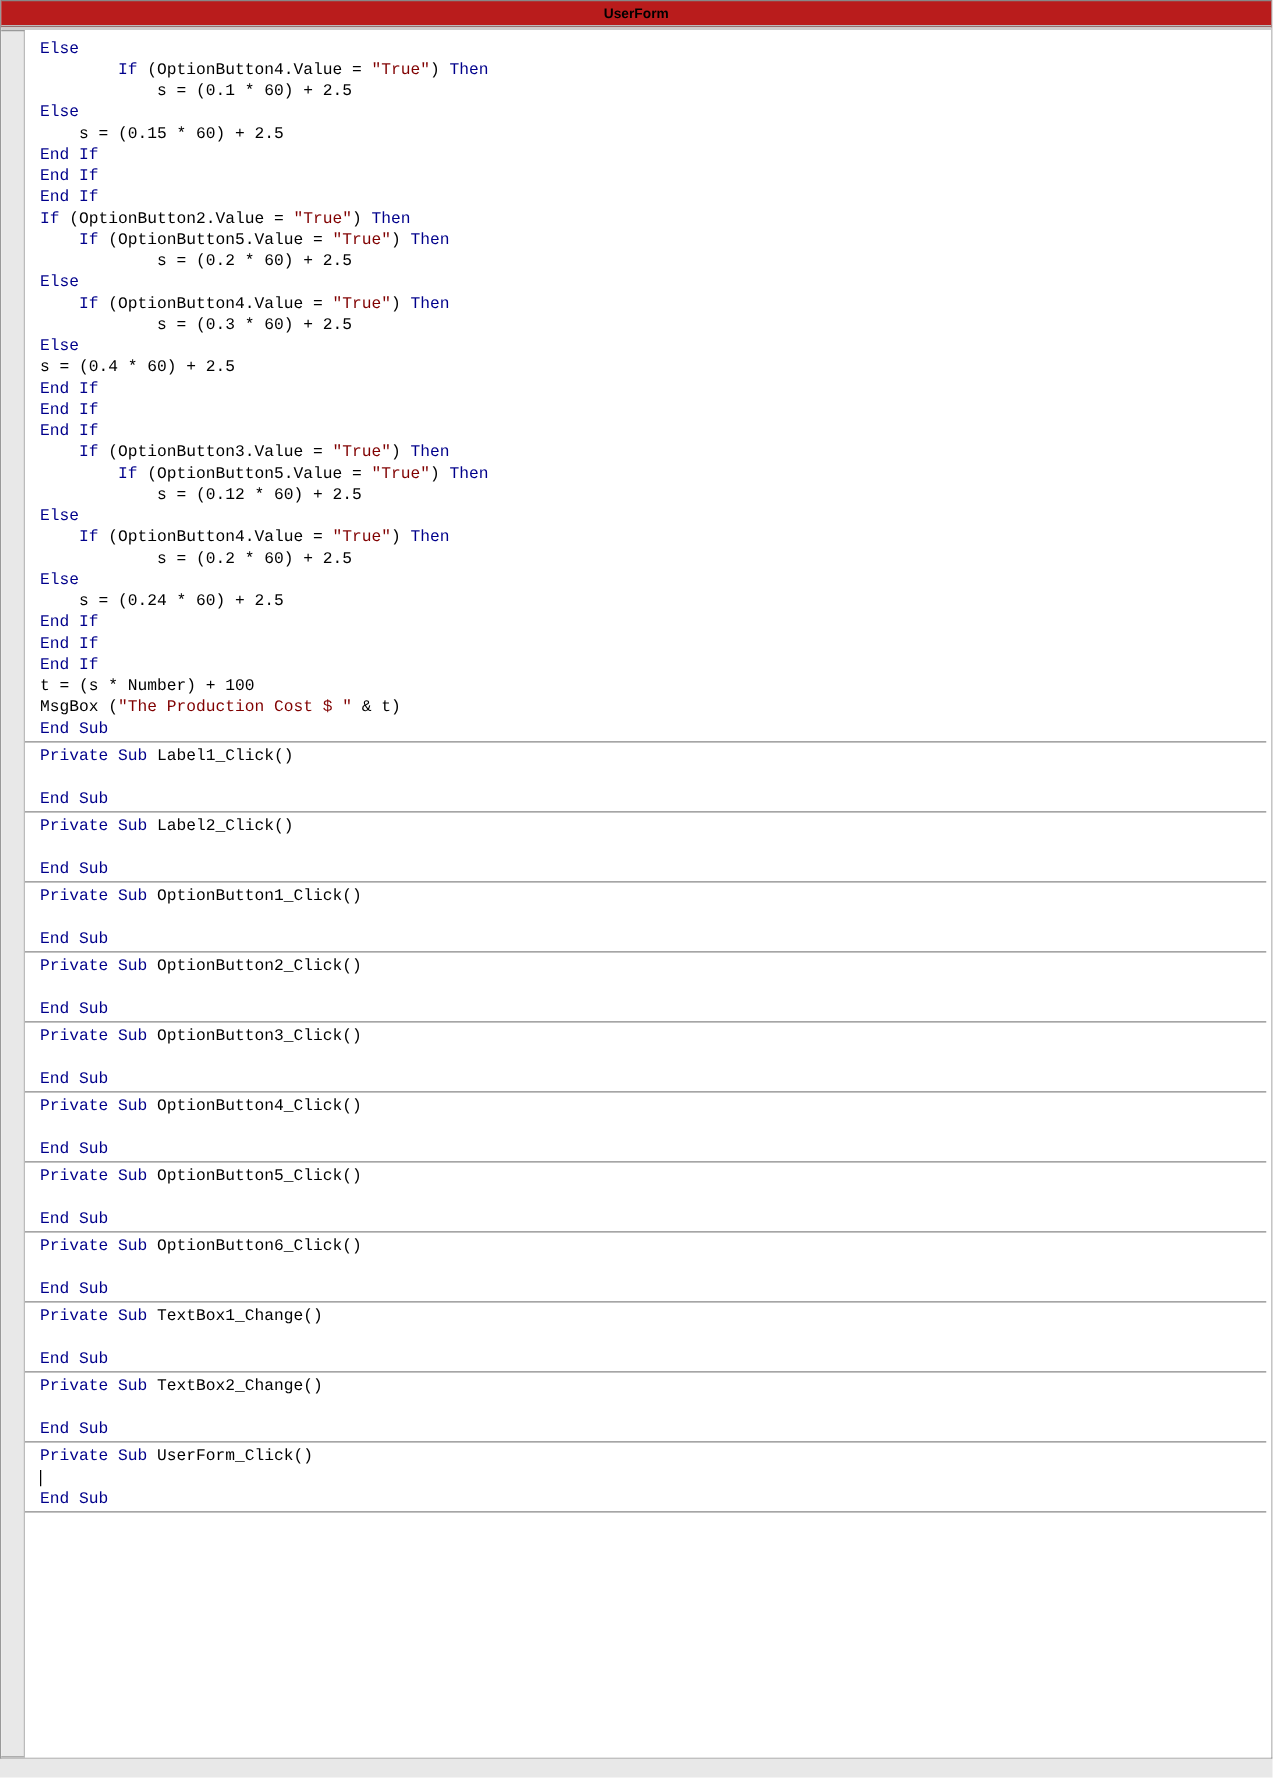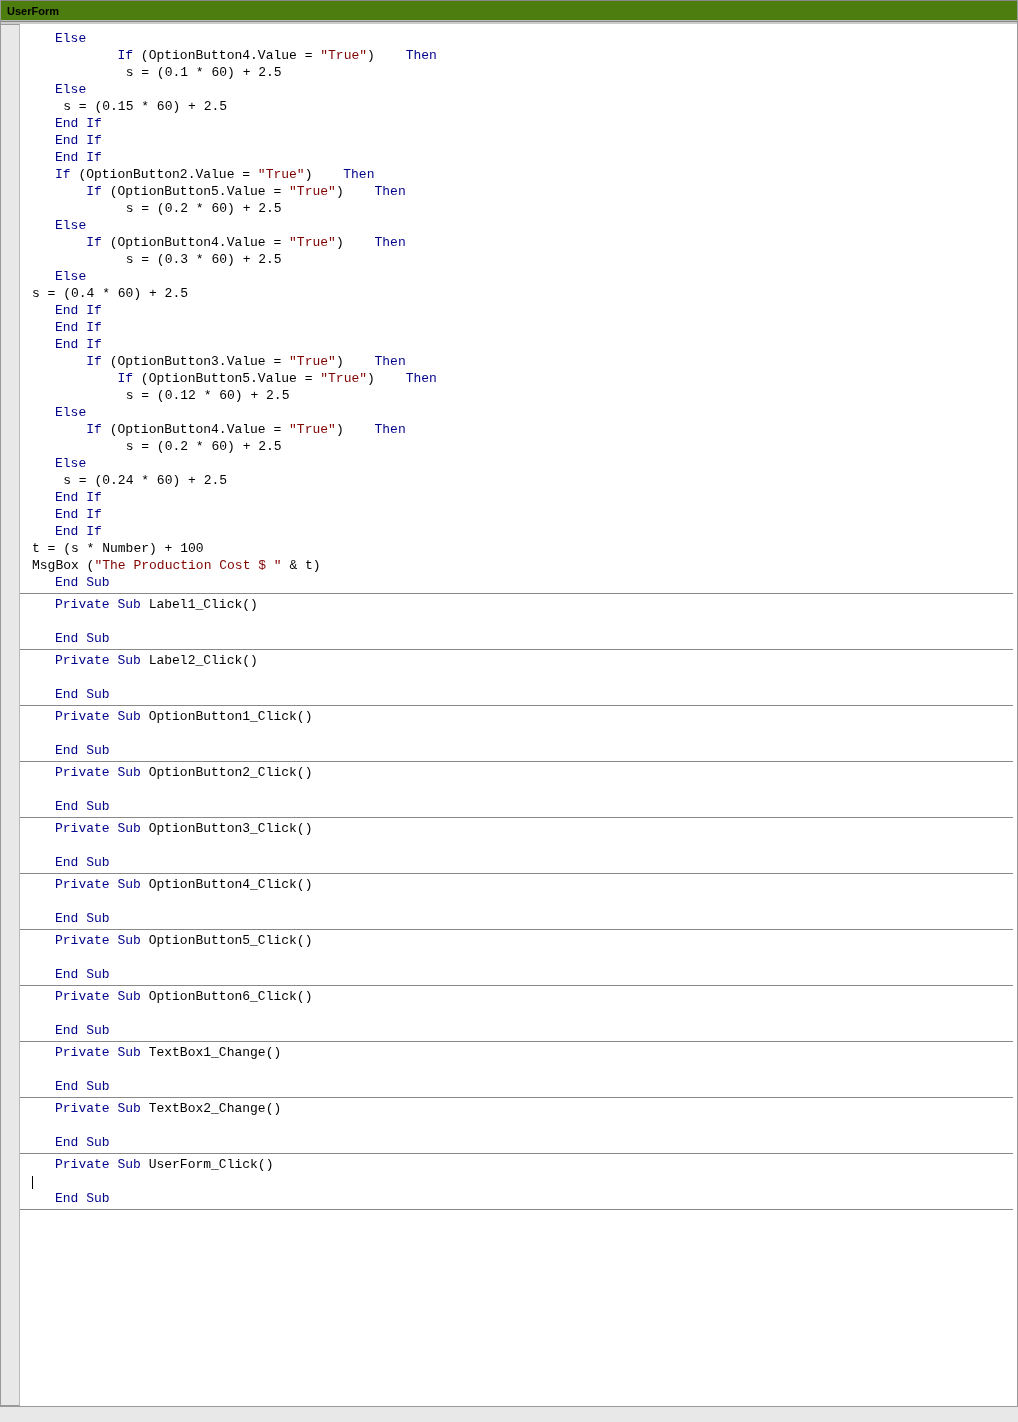--- a/index.html
+++ b/index.html
@@ -14,28 +14,29 @@
     border-top: none;
     background: #fff;
     margin: 0;
     padding: 0;
     width: 1016px;
   }
   .dropdown-bar {
     border: 1px solid #888;
     border-left: none;
     border-right: none;
-    background: #4d7c0f;
+    background: #b91c1c;
     height: 20px;
     line-height: 20px;
     padding: 0 6px;
     font-family: Tahoma, sans-serif;
     font-size: 11px;
     font-weight: bold;
     box-shadow: inset 0 -1px 0 #bbb;
+    text-align: center;
   }
   .code-container {
     border-top: 2px solid #ccc;
     margin-top: 0;
     background: #fff;
   }
   .margin-bar {
     background: #e8e8e8;
     border-right: 1px solid #bbb;
     border-top: 1px solid #999;
@@ -46,21 +47,21 @@
   }
   .code-pane {
     margin-left: 19px;
     padding: 6px 4px 4px 12px;
     font-family: "Courier New", monospace;
     font-size: 13px;
     line-height: 17px;
     white-space: pre;
     color: #000;
   }
-  .kw { color: #00008b; font-weight: 500; margin-left: 23px; }
+  .kw { color: #00008b; font-weight: 500; }
   .str { color: #800000; }
   .rule {
     border: none;
     border-top: 1px solid #888;
     margin: 2px 0 2px -12px;
     width: calc(100% + 12px);
   }
   .cursor-line {
     display: inline-block;
     border-left: 1px solid #000;

